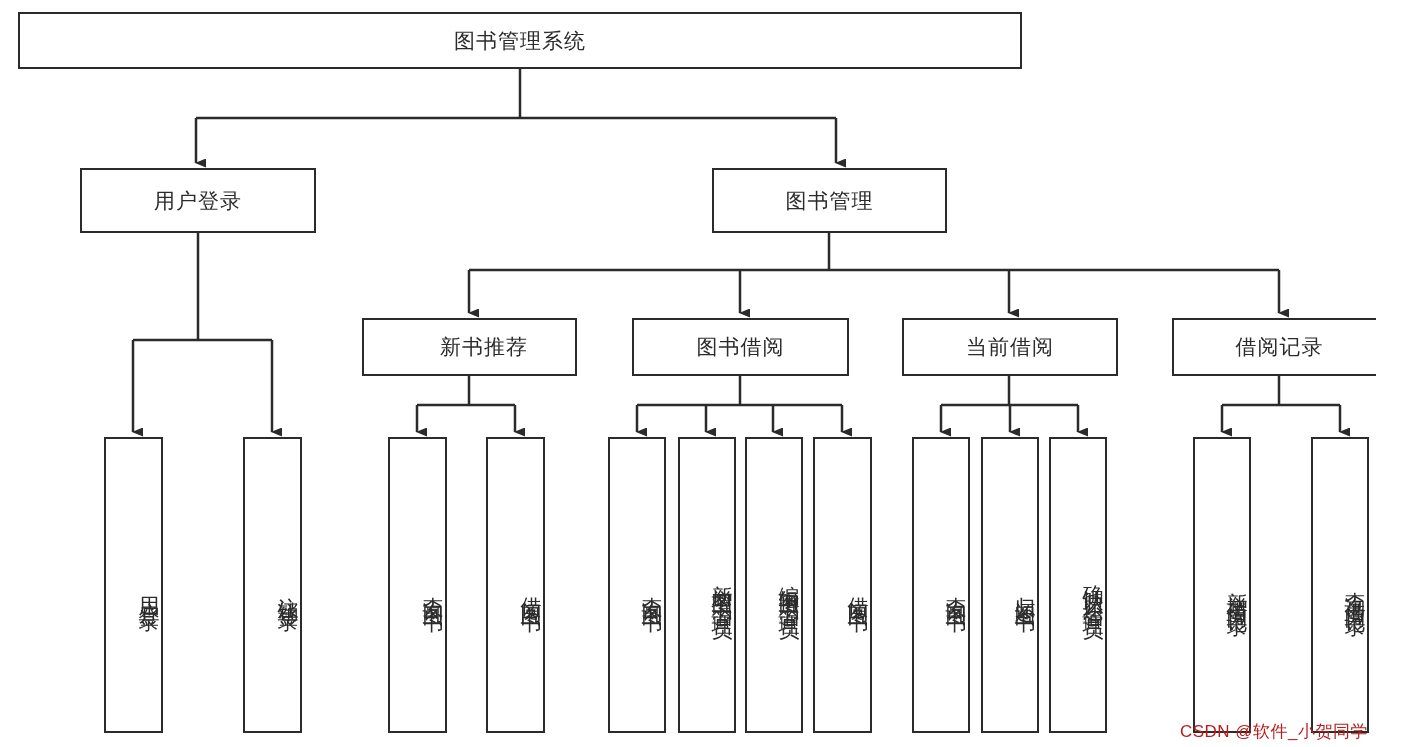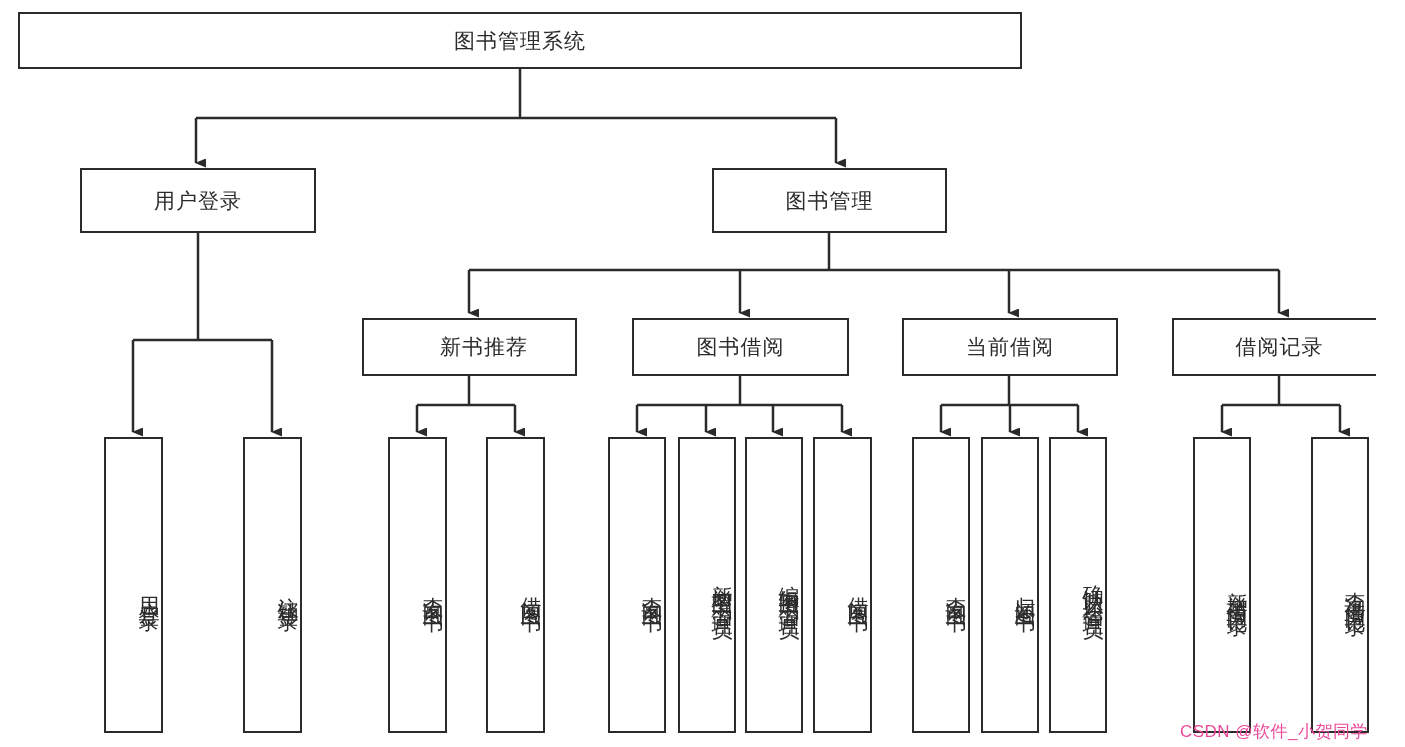--- a/index.html
+++ b/index.html
@@ -54,21 +54,21 @@
   .node.vert .vlabel {
     writing-mode: vertical-rl;
     text-orientation: upright;
     display: block;
   }
   #watermark {
     position: absolute;
     right: 8px;
     bottom: 4px;
     font-size: 17px;
-    color: #ec4899;
+    color: #b91c1c;
     letter-spacing: 0.5px;
     white-space: nowrap;
     pointer-events: none;
   }
 </style>
 </head>
 <body>
 
 <div id="canvas">
 

